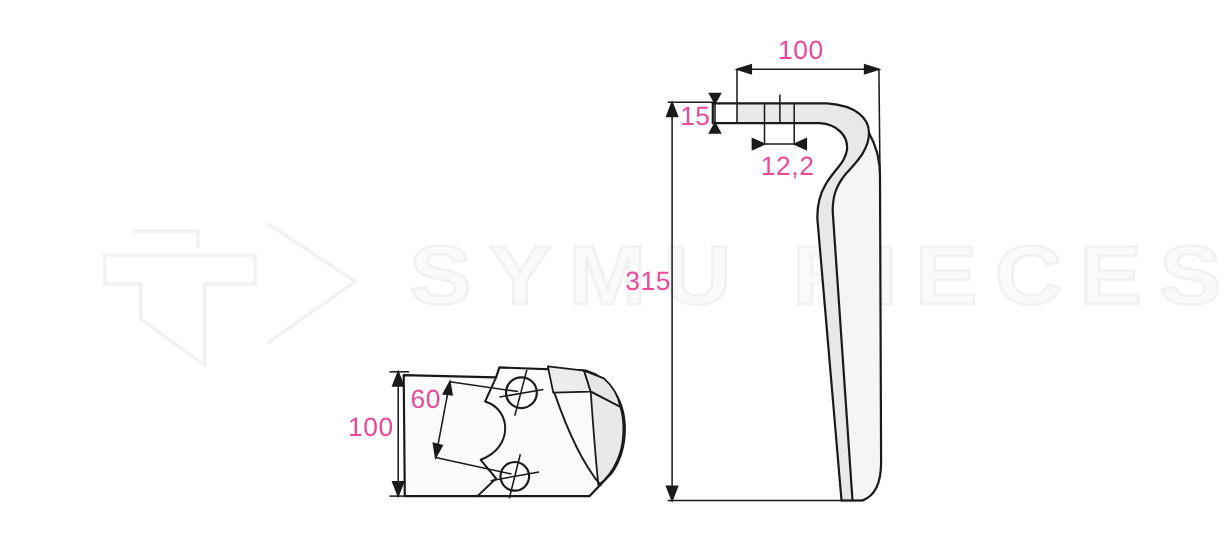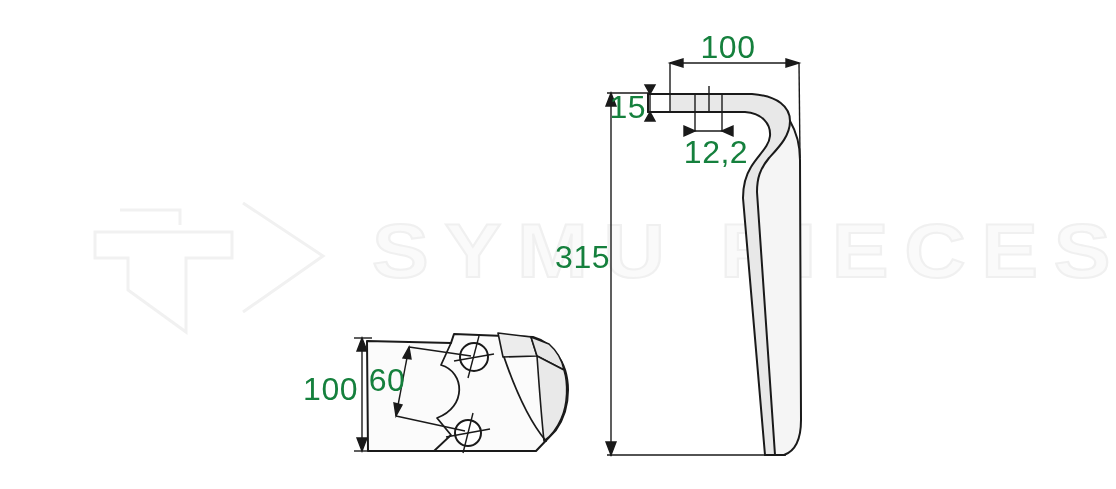--- a/index.html
+++ b/index.html
@@ -2,21 +2,21 @@
 <html><head>
 <meta charset="utf-8">
 <style>
   html,body{margin:0;padding:0;background:#fff;}
   .stage{
     position:relative;width:1116px;height:489px;background:#ffffff;
     overflow:hidden;font-family:"Liberation Sans",sans-serif;
   }
   svg{position:absolute;left:0;top:0;}
   .dim-label{
-    position:absolute;color:#15803d;font-size:32px;line-height:1;
+    position:absolute;color:#ec4899;font-size:24px;line-height:1;
     white-space:nowrap;letter-spacing:0.5px;
   }
   .al-c{transform:translate(-50%,-50%);}
   .al-r{transform:translate(-100%,-50%);}
   .watermark-text{
     position:absolute;left:372px;top:206px;width:700px;height:90px;
     font-size:76px;font-weight:bold;line-height:90px;letter-spacing:14px;
     color:#fafafa;-webkit-text-stroke:2px #f0f0f0;
     transform:scaleX(1.12);transform-origin:left center;
     user-select:none;
@@ -136,15 +136,15 @@
         <polygon points="396,416 402,405 394,403"></polygon>
       </g>
     </g>
   </svg>
 
   <div class="dim-label al-c" style="left:728px;top:47px;">100</div>
   <div class="dim-label al-r" style="left:646px;top:107px;">15</div>
   <div class="dim-label al-c" style="left:716px;top:152px;">12,2</div>
   <div class="dim-label al-r" style="left:586px;top:257px;margin-left:24px;">315</div>
   <div class="dim-label al-r" style="left:358px;top:389px;">100</div>
-  <div class="dim-label al-c" style="left:387px;top:380px;">60</div>
+  <div class="dim-label al-c" style="left:387px;top:364px;">60</div>
 
 </div>
 
 </body></html>

